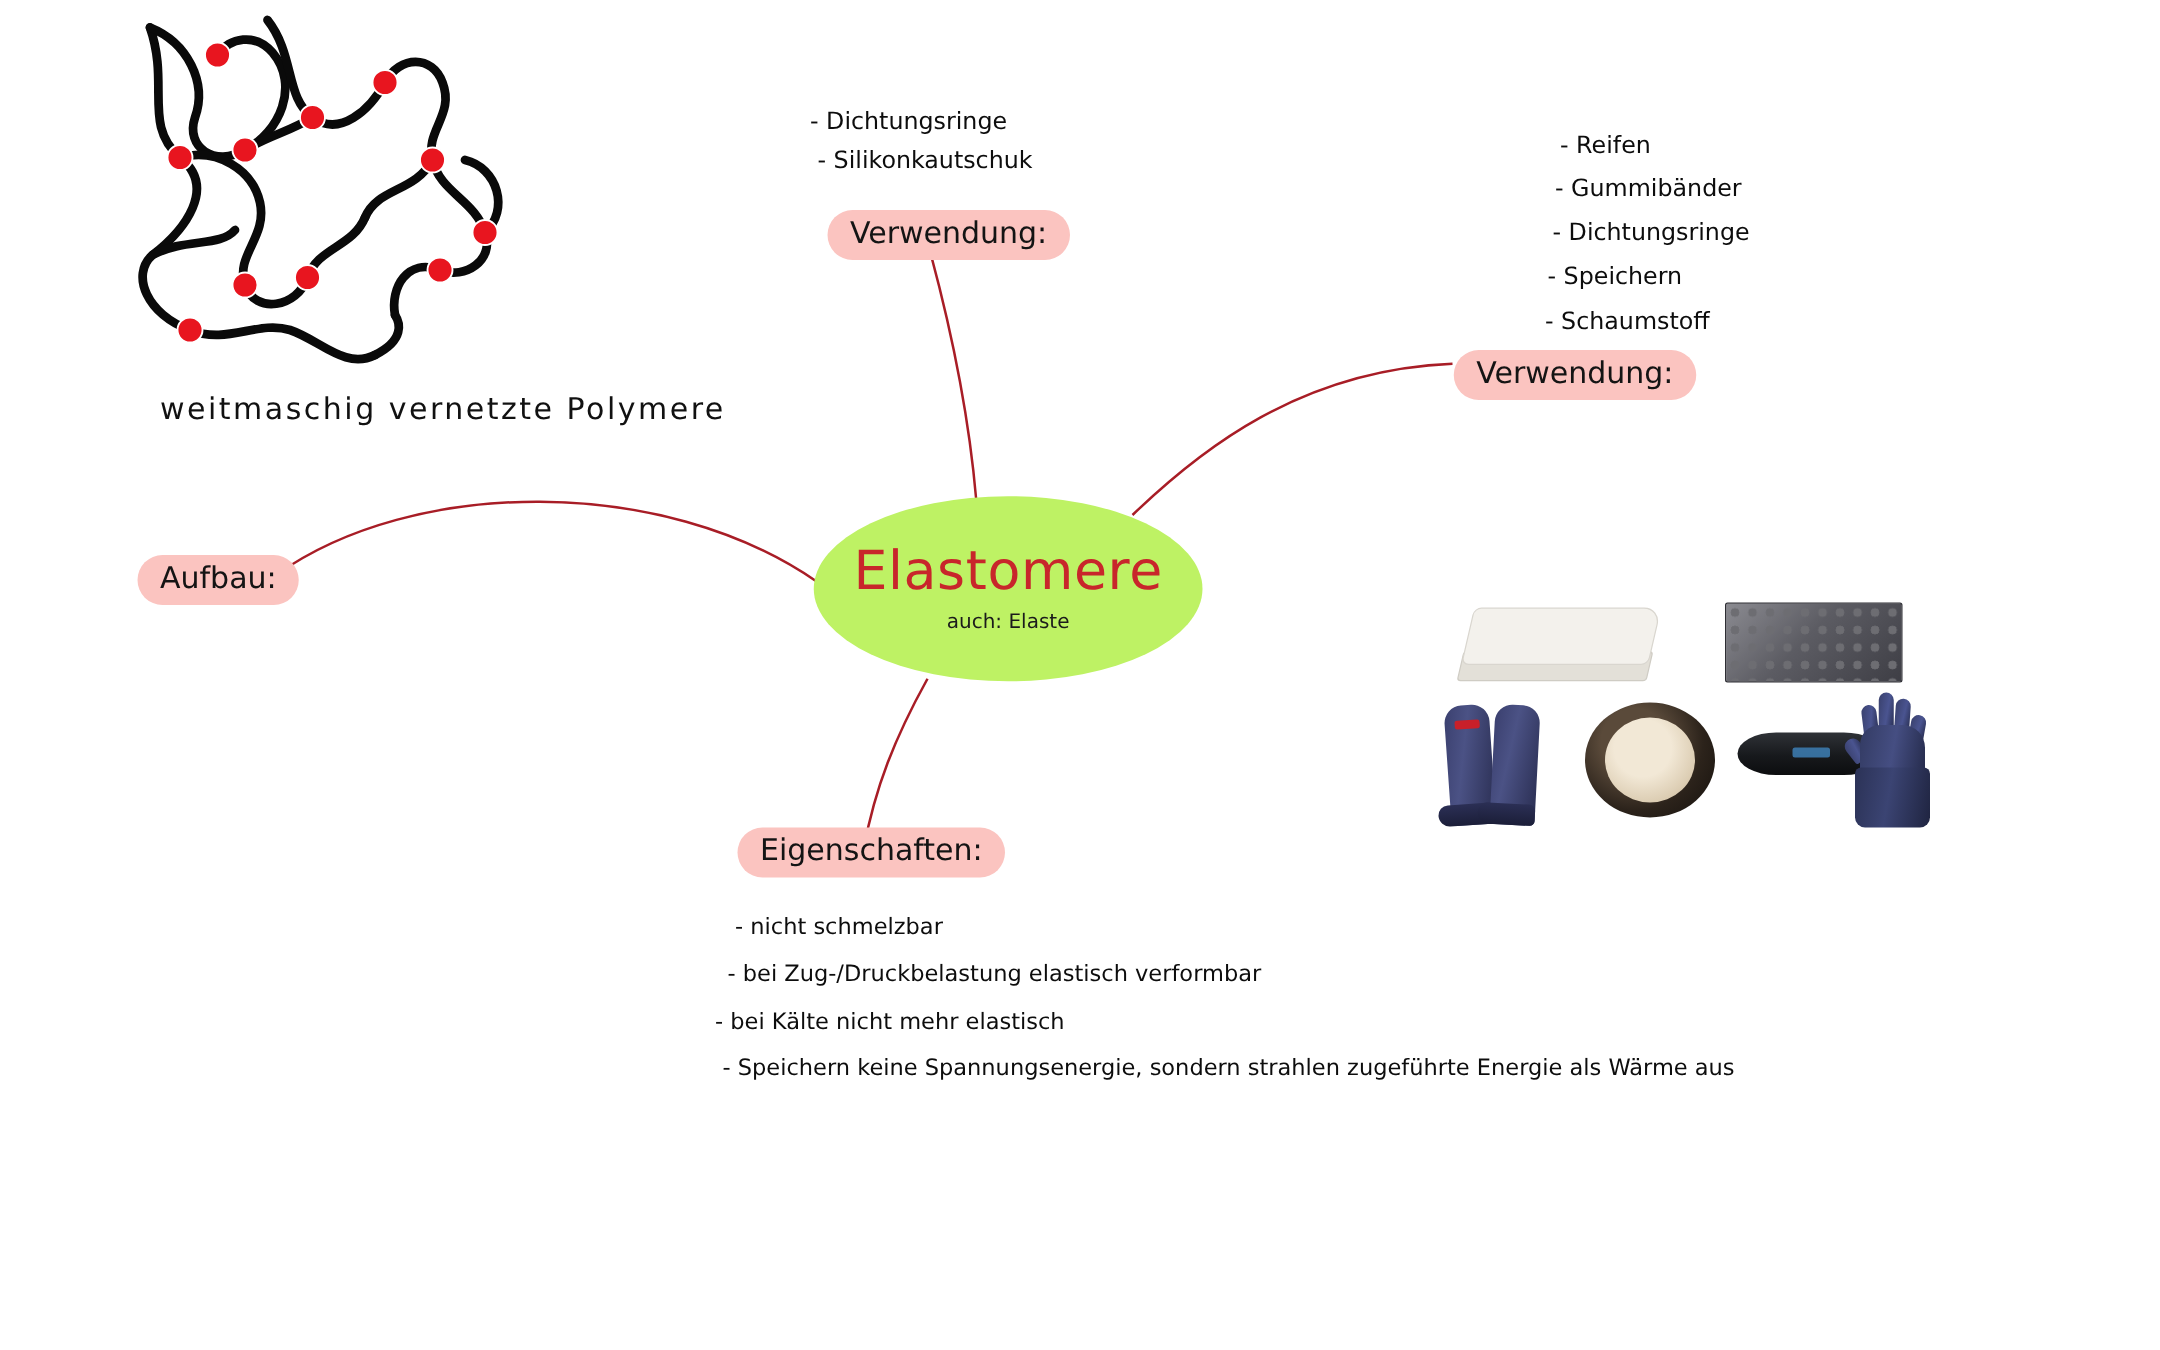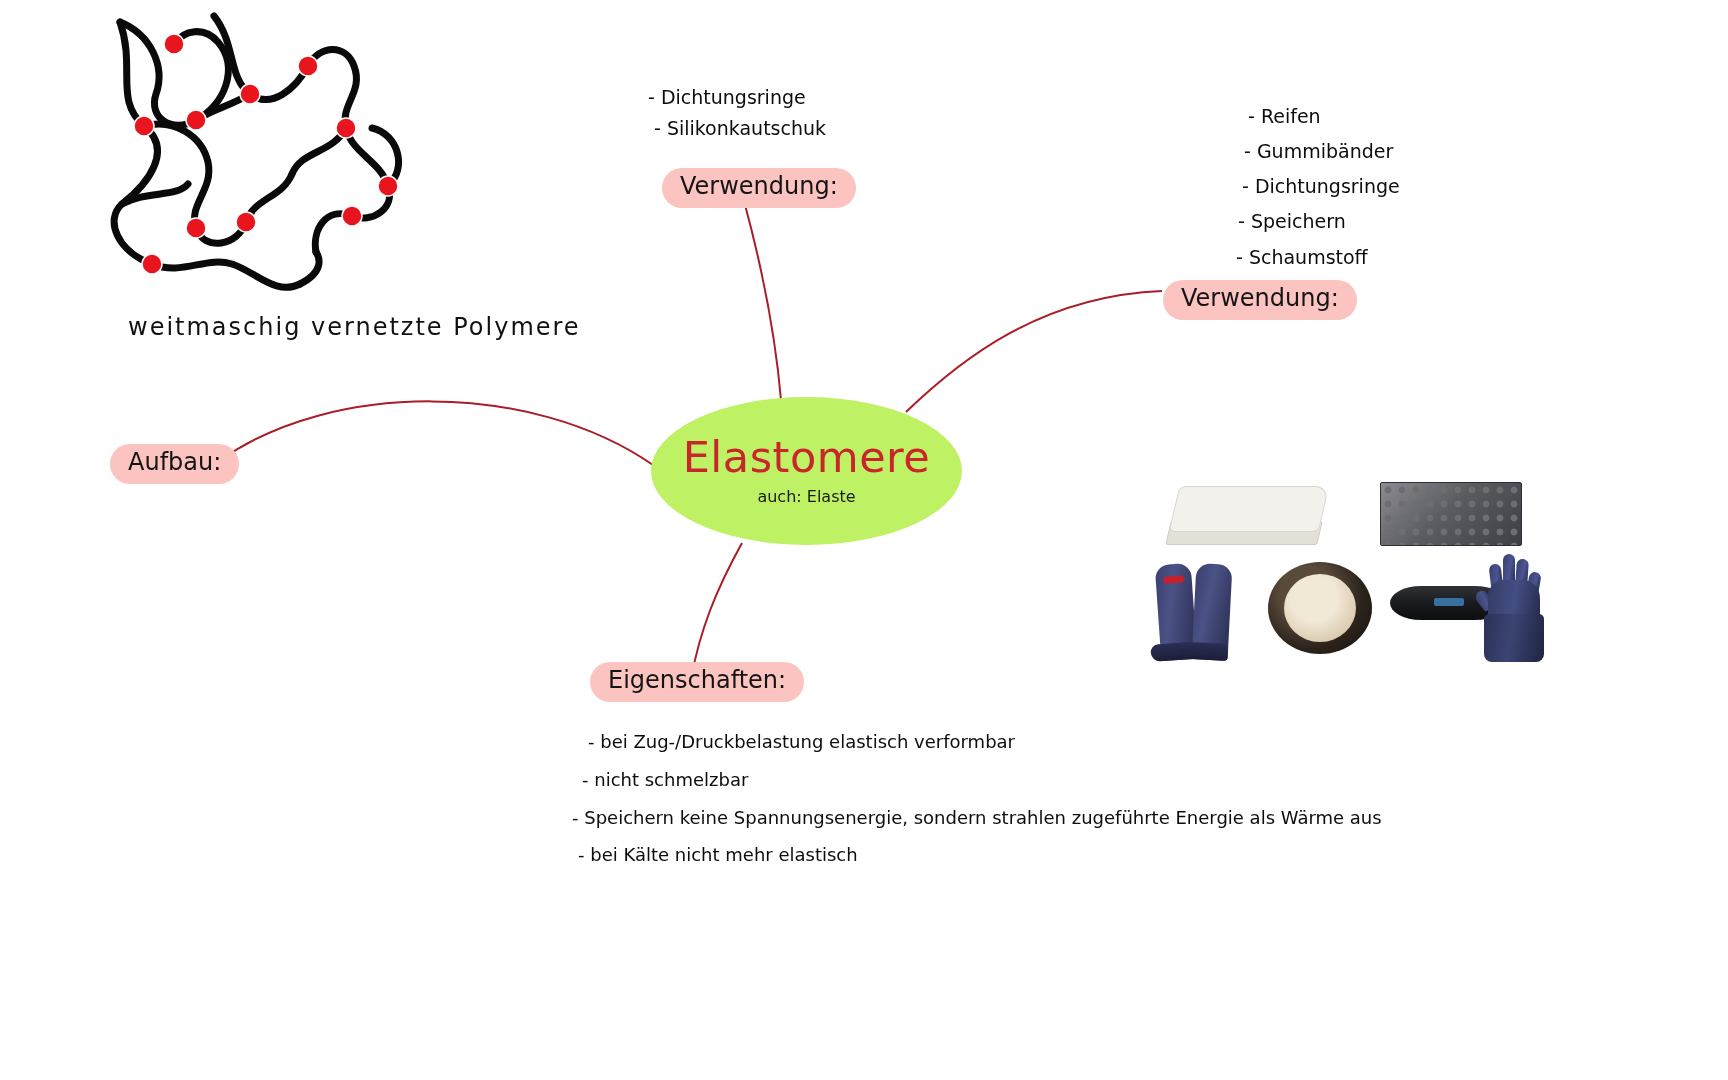--- a/index.html
+++ b/index.html
@@ -333,24 +333,24 @@
     <div class="line">- Gummibänder</div>
     <div class="line">- Dichtungsringe</div>
     <div class="line">- Speichern</div>
     <div class="line">- Schaumstoff</div>
   </div>
 
   <div class="pill" id="pill-aufbau">Aufbau:</div>
 
   <div class="pill" id="pill-eigenschaften">Eigenschaften:</div>
   <div class="notes" id="notes-eigenschaften">
+    <div class="line">- nicht schmelzbar</div>
     <div class="line">- bei Zug-/Druckbelastung elastisch verformbar</div>
-    <div class="line">- nicht schmelzbar</div>
+    <div class="line">- bei Kälte nicht mehr elastisch</div>
     <div class="line">- Speichern keine Spannungsenergie, sondern strahlen zugeführte Energie als Wärme aus</div>
-    <div class="line">- bei Kälte nicht mehr elastisch</div>
   </div>
 
   <div id="product-collage">
 
     <div class="photo" id="photo-mattress">
       <div class="mat-side"></div>
       <div class="mat-top"></div>
     </div>
 
     <div class="photo" id="photo-foam"></div>

